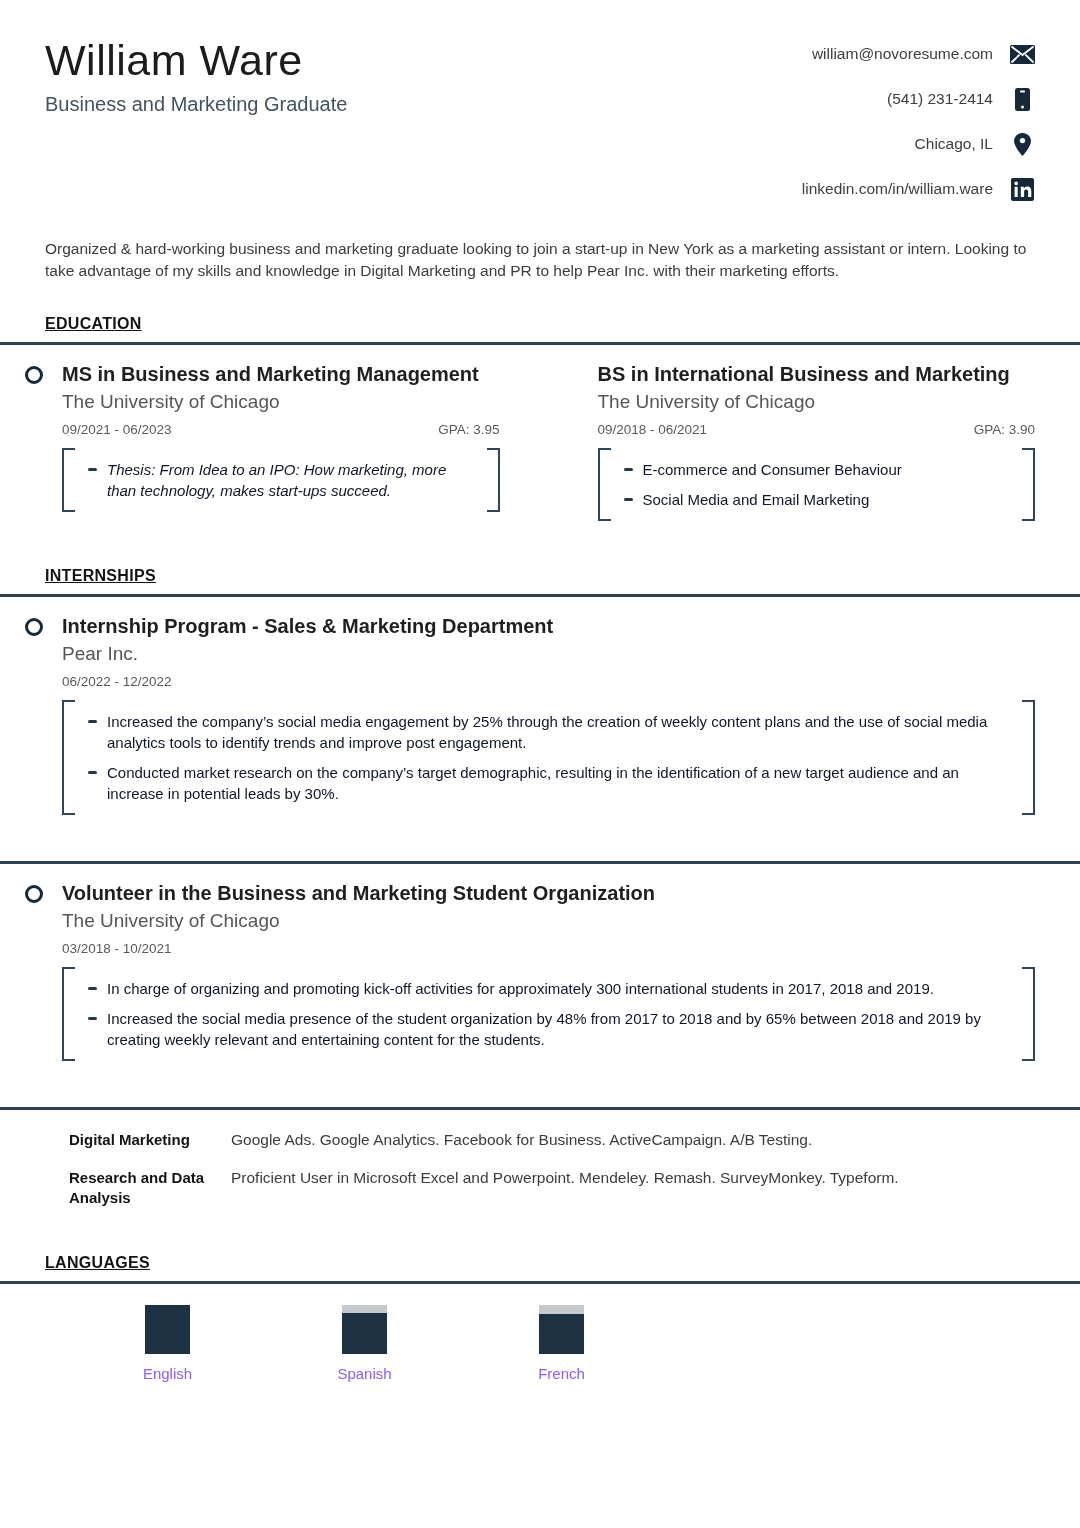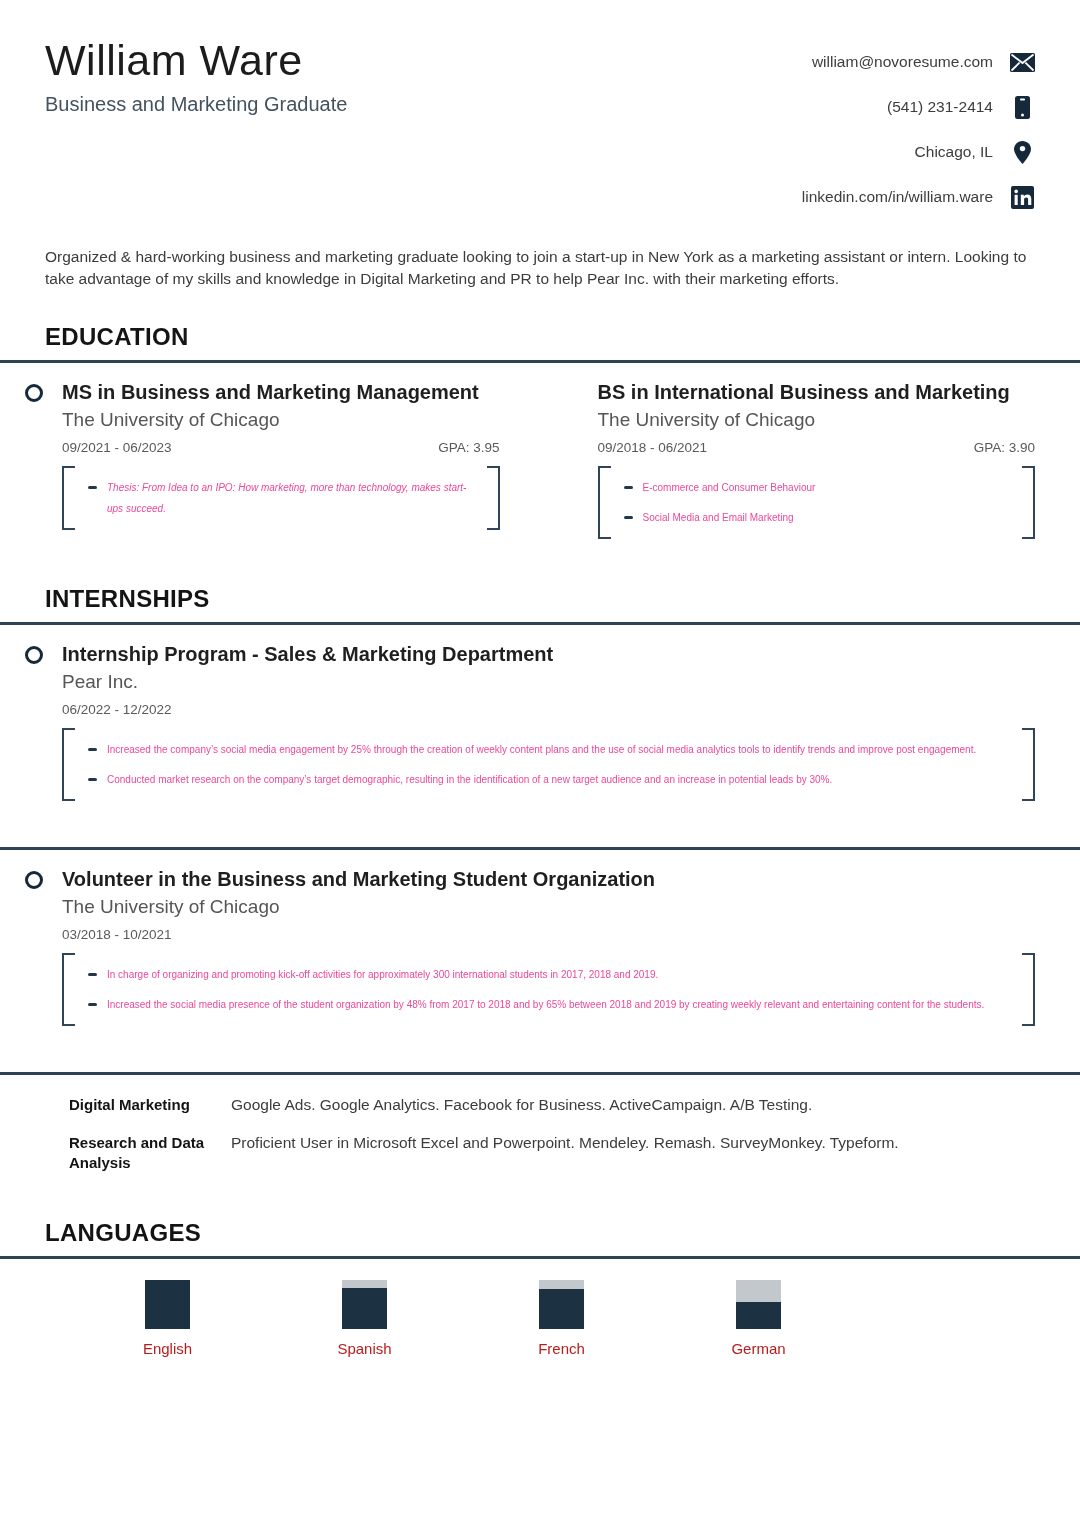--- a/index.html
+++ b/index.html
@@ -6,31 +6,31 @@
   .page {
     position:relative; width:1080px; height:1528px; margin:0 auto;
     background:#ffffff; overflow:hidden;
     font-family:"Liberation Sans", sans-serif; color:#3c3c3c;
   }
 
   
   .header { display:flex; justify-content:space-between; padding:36px 45px 0 45px; }
   .name { margin:0; font-size:43px; line-height:48px; font-weight:300; letter-spacing:0.5px; color:#1c1c1c; }
   .job-title { margin-top:9px; font-size:20px; color:#44525e; }
-  .contacts { display:flex; flex-direction:column; gap:21px; margin-top:14px; }
+  .contacts { display:flex; flex-direction:column; gap:21px; margin-top:6px; }
   .contact-row { display:flex; align-items:center; justify-content:flex-end; gap:16px; font-size:15.5px; color:#3d3d3d; }
   .cicon { width:26px; height:24px; display:flex; align-items:center; justify-content:center; }
 
   
   .summary { margin:37px 45px 0 45px; font-size:15.5px; line-height:22px; color:#3c3c3c; }
 
   
   .section { margin-top:33px; }
   .section.gap { margin-top:46px; }
-  .section-heading { margin:0 0 9px 45px; font-size:24px; font-weight:700; letter-spacing:0.3px; color:#141414; }
+  .section-heading { margin:0 0 9px 45px; font-size:16px; font-weight:700; letter-spacing:0.3px; color:#141414;text-decoration:underline; }
   .section-rule { height:3px; background:#2e4456; width:100%; }
   .section-body { padding:17px 45px 0 62px; }
   .section-body.flush { padding-left:69px; }
 
   
   .entry { position:relative; }
   .marker { position:absolute; left:-37px; top:4px; width:12px; height:12px;
             border:3.5px solid #16293b; border-radius:50%; background:#fff; }
   .entry-title { margin:0; font-size:20px; line-height:24px; font-weight:700; color:#1f1f1f; }
   .entry-org { margin-top:4px; font-size:19px; line-height:23px; color:#565656; }
@@ -41,34 +41,34 @@
 
   
   .blist { position:relative; margin-top:11px; padding:11px 26px; }
   .blist::before { content:""; position:absolute; left:0; top:0; bottom:0; width:11px;
                    border:2.5px solid #31455a; border-right:none; }
   .blist::after  { content:""; position:absolute; right:0; top:0; bottom:0; width:11px;
                    border:2.5px solid #31455a; border-left:none; }
   .bitem { display:flex; gap:10px; }
   .bitem + .bitem { margin-top:9px; }
   .dash { flex:0 0 9px; height:3px; margin-top:9px; background:#22384a; border-radius:2px; }
-  .btext { font-size:10px; line-height:21px; color:#ec4899; }
+  .btext { font-size:15px; line-height:21px; color:#0f172a; }
   .italic .btext { font-style:italic; }
 
   
   .skills-grid { display:grid; grid-template-columns:162px 1fr; row-gap:18px; padding-top:3px; }
   .skill-label { font-size:15px; font-weight:700; line-height:20px; color:#141414; }
   .skill-value { font-size:15.5px; line-height:20px; color:#3c3c3c; }
 
   
   .lang-row { display:flex; padding-top:4px; }
   .lang-item { width:197px; display:flex; flex-direction:column; align-items:center; }
   .lang-bar { width:45px; height:49px; background:#c3c8cd; display:flex; align-items:flex-end; }
   .lang-fill { width:100%; background:#1c3141; }
-  .lang-label { margin-top:11px; font-size:15px; color:#b91c1c; }
+  .lang-label { margin-top:11px; font-size:15px; color:#8b5cf6; }
 
   svg .nv { fill:#16293b; }
 </style>
 </head>
 <body>
 
 <div class="page">
 
   <div class="header">
     <div>
@@ -242,23 +242,17 @@
             <div class="lang-fill" style="height: 84%;"></div>
           </div>
           <div class="lang-label">Spanish</div>
         </div>
         <div class="lang-item">
           <div class="lang-bar">
             <div class="lang-fill" style="height: 81%;"></div>
           </div>
           <div class="lang-label">French</div>
         </div>
-        <div class="lang-item">
-          <div class="lang-bar">
-            <div class="lang-fill" style="height: 55%;"></div>
-          </div>
-          <div class="lang-label">German</div>
-        </div>
       </div>
     </div>
   </div>
 
 </div>
 
 </body></html>

